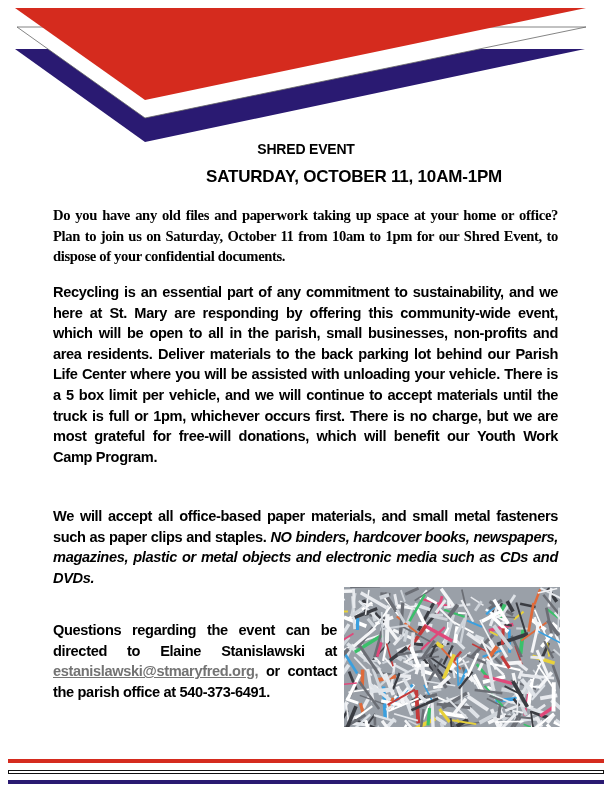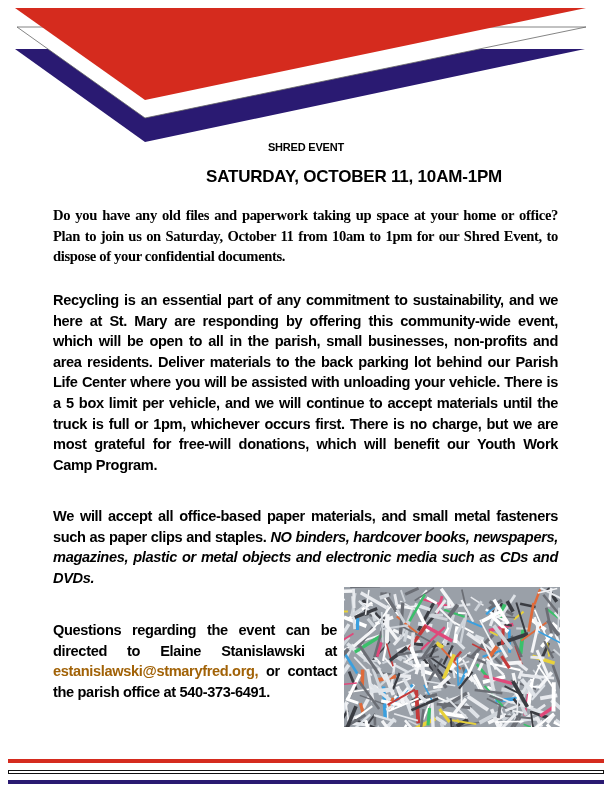--- a/index.html
+++ b/index.html
@@ -1,31 +1,31 @@
 <!DOCTYPE html>
 <html><head>
 <meta charset="utf-8">
 <style>
   html, body { margin: 0; padding: 0; background: #ffffff; }
   body { width: 612px; height: 792px; position: relative; overflow: hidden;
          font-family: "Liberation Sans", "DejaVu Sans", sans-serif; color: #000; }
   .banner { position: absolute; left: 0; top: 0; width: 612px; height: 150px; }
   .title { position: absolute; left: 0; width: 612px; text-align: center;
-           font-weight: bold; font-size: 11px; letter-spacing: -0.2px; }
+           font-weight: bold; font-size: 14px; letter-spacing: -0.2px; }
   .title.l1 { top: 141px; }
   .title.l2 { top: 167px; font-size: 17px; margin-left: 48px; }
   .para { position: absolute; left: 53px; width: 505px; font-size: 14.6px;
           line-height: 20.6px; text-align: justify; letter-spacing: -0.35px;
           font-weight: bold; -webkit-text-stroke: 0; }
   .para span.it { font-style: italic; }
   .p1 { top: 205px; font-family: Liberation Serif, serif; }
-  .p2 { top: 290px; }
+  .p2 { top: 282px; }
   .p3 { top: 506px; }
   .p4 { top: 620px; width: 284px; }
-  .link { color: #a16207; }
+  .link { color: #737373; text-decoration: underline; }
   .photo { position: absolute; left: 344px; top: 587px; width: 216px; height: 140px; overflow: hidden; }
   .stripe { position: absolute; left: 8px; width: 596px; }
   .stripe.red { top: 759px; height: 4px; background: #d52b1e; }
   .stripe.white { top: 770px; height: 2px; background: #fff; border: 1px solid #111; width: 594px; }
   .stripe.blue { top: 780px; height: 4px; background: #2a1a72; }
 </style>
 </head>
 <body>
 
 <svg class="banner" viewBox="0 0 612 150" xmlns="http://www.w3.org/2000/svg">

